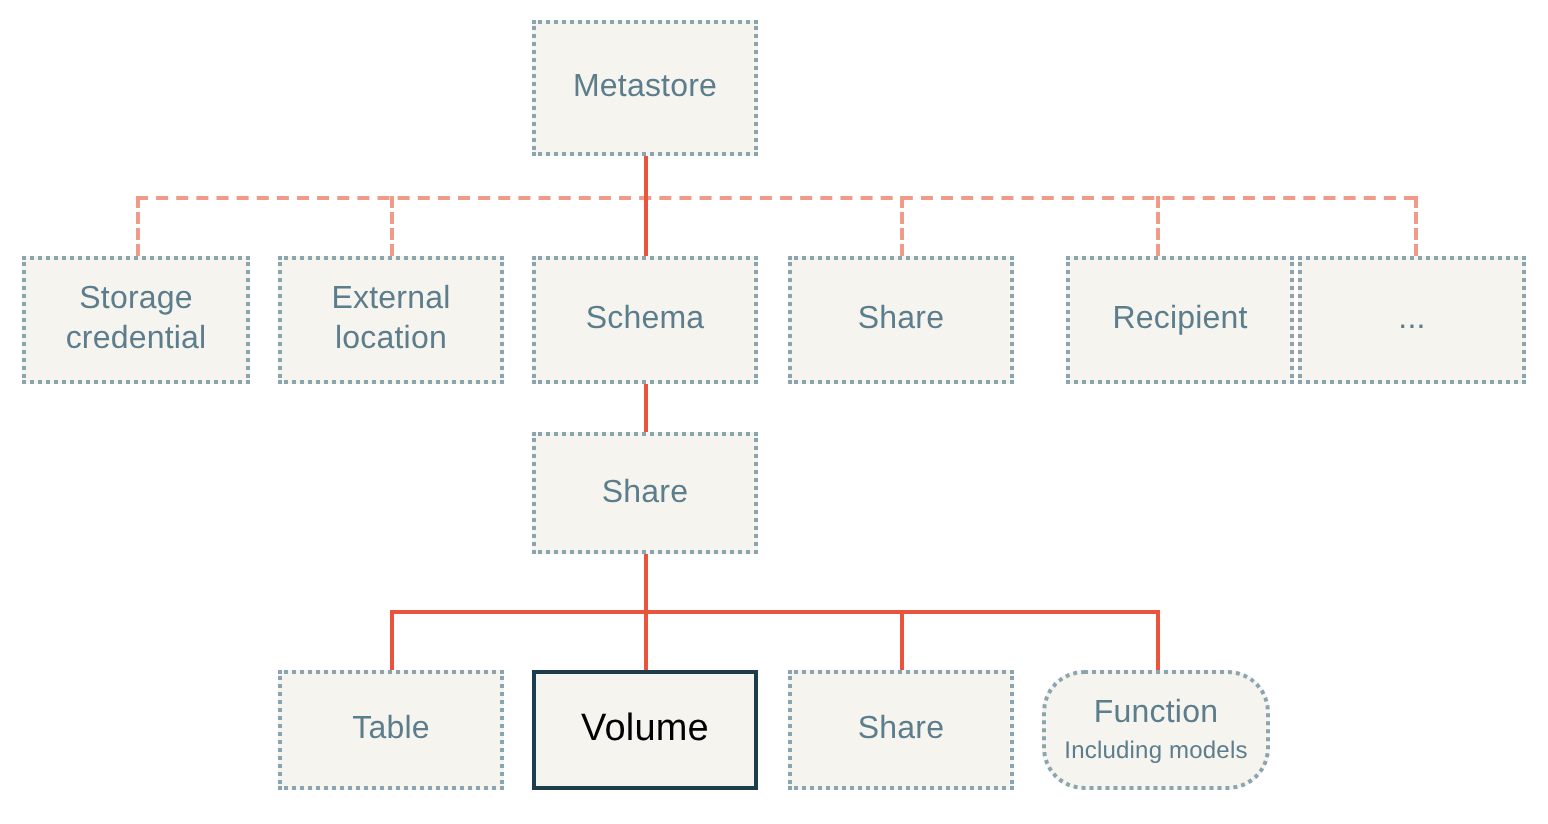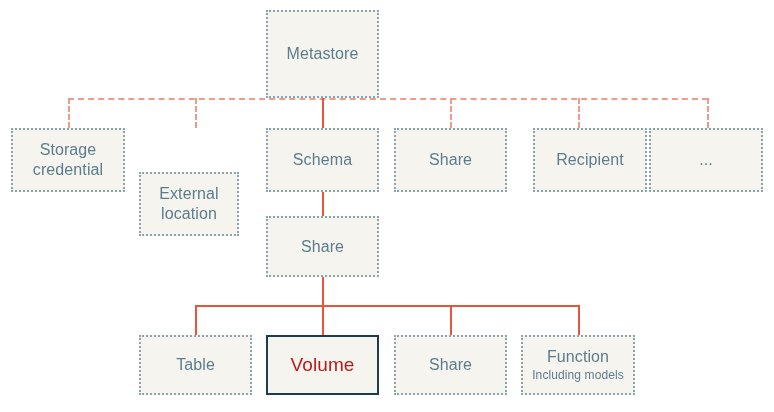--- a/index.html
+++ b/index.html
@@ -42,21 +42,21 @@
     display: block;
     font-size: 12px;
     line-height: 1.2;
     color: #5c7d8c;
     margin-top: 1px;
   }
 
   
   .node.highlight {
     border: 2px solid #1d3d4d;
-    color: #b91c1c;
+    color: #000000;
     font-size: 19px;
   }
 
   
   .line {
     position: absolute;
   }
   
   .line.v-solid {
     border-left: 2px solid #e8553c;
@@ -93,29 +93,29 @@
   <div class="line v-dash" style="left:707px; top:98px; height:30px;"></div>
 
   <div class="line v-solid" style="left:322px; top:192px; height:24px;"></div>
 
   <div class="line v-solid" style="left:322px; top:277px; height:58px;"></div>
   <div class="line h-solid" style="left:195px; top:305px; width:384px;"></div>
   <div class="line v-solid" style="left:195px; top:305px; height:30px;"></div>
   <div class="line v-solid" style="left:450px; top:305px; height:30px;"></div>
   <div class="line v-solid" style="left:578px; top:305px; height:30px;"></div>
 
-  <div class="node" style="left:266px; top:10px; width:113px; height:88px;">
+  <div class="node" style="left:266px; top:10px; width:113px; height:68px;">
     <span class="label">Metastore</span>
   </div>
 
   <div class="node" style="left:11px; top:128px; width:114px; height:64px;align-items:flex-end;">
     <span class="label">Storage credential</span>
   </div>
 
-  <div class="node" style="left:139px; top:128px; width:100px; height:64px;margin-top:44px;">
+  <div class="node" style="left:139px; top:128px; width:113px; height:64px;">
     <span class="label">External location</span>
   </div>
 
   <div class="node" style="left:266px; top:128px; width:113px; height:64px;">
     <span class="label">Schema</span>
   </div>
 
   <div class="node" style="left:394px; top:128px; width:113px; height:64px;">
     <span class="label">Share</span>
   </div>
@@ -137,18 +137,18 @@
   </div>
 
   <div class="node highlight" style="left:266px; top:335px; width:113px; height:60px;">
     <span class="label">Volume</span>
   </div>
 
   <div class="node" style="left:394px; top:335px; width:113px; height:60px;">
     <span class="label">Share</span>
   </div>
 
-  <div class="node" style="left:521px; top:335px; width:114px; height:60px;">
+  <div class="node" style="left:521px; top:335px; width:114px; height:60px;border-radius:21px;">
     <span class="label">Function</span>
     <span class="sublabel">Including models</span>
   </div>
 
 </div>
 
 </body></html>

